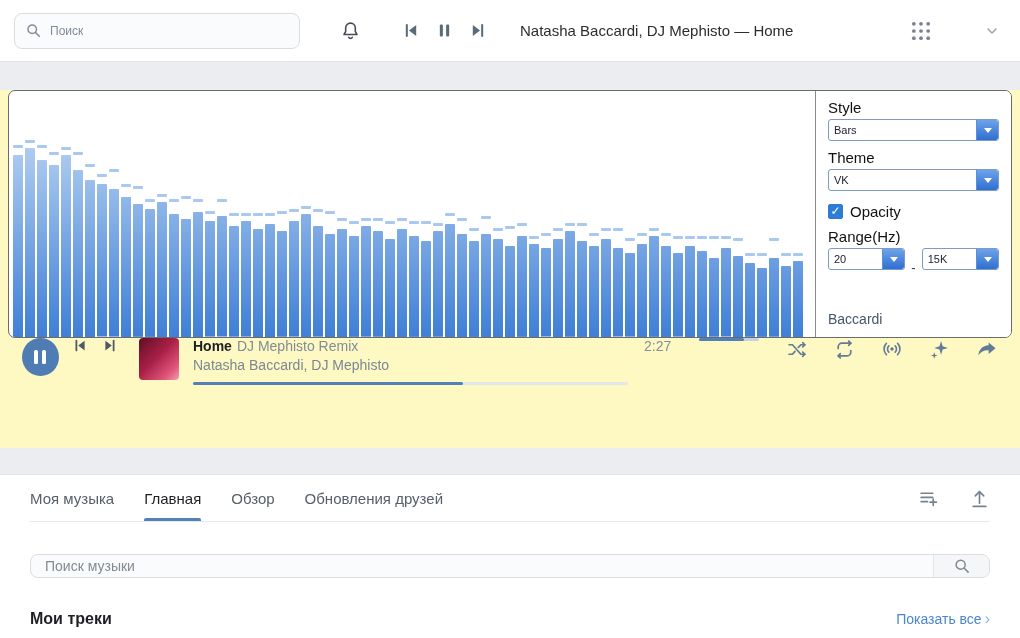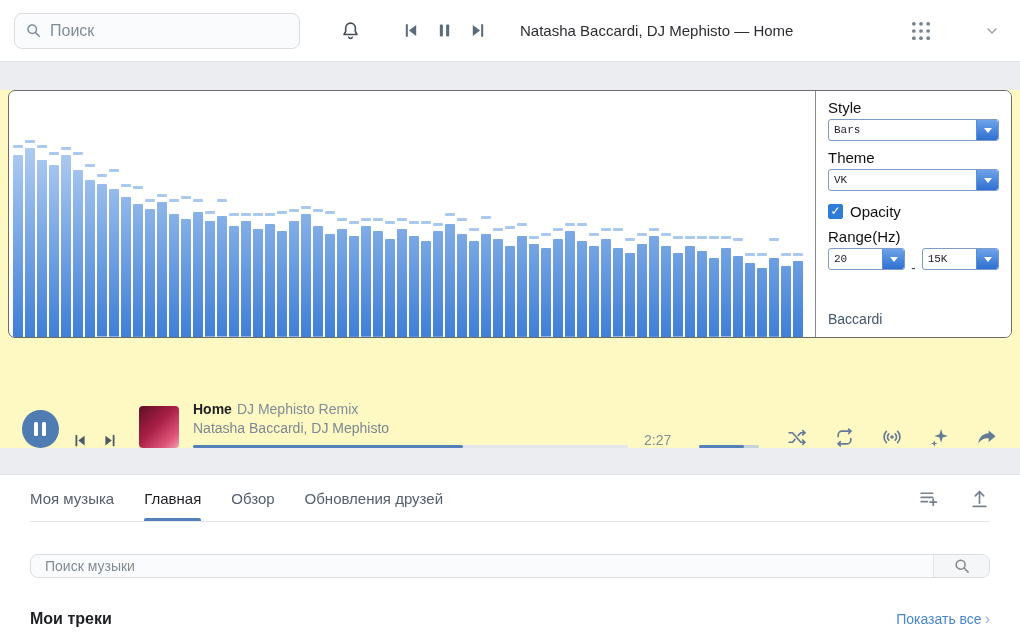--- a/index.html
+++ b/index.html
@@ -4,21 +4,21 @@
 <style>
   * { margin:0; padding:0; box-sizing:border-box; }
   html,body { width:1020px; height:638px; overflow:hidden; background:#ebedf0;
     font-family:"Liberation Sans", sans-serif; }
 
   
   .topbar { height:62px; background:#fff; border-bottom:1px solid #e3e6ea;
     display:flex; align-items:center; padding:0 14px; }
   .tb-search { width:286px; height:36px; border:1px solid #dadce0; border-radius:8px;
     background:#fafbfc; display:flex; align-items:center; padding:0 10px; color:#818c99; }
-  .tb-search input { border:0; outline:0; background:transparent; font-size:16px;
+  .tb-search input { border:0; outline:0; background:transparent; font-size:12px;
     color:#818c99; width:100%; font-family:inherit; margin-left:8px; }
   .tb-search input::placeholder { color:#818c99; }
   .icon { display:inline-flex; align-items:center; justify-content:center; }
   .bell { margin-left:40px; color:#454c55; cursor:pointer; }
   .media { display:flex; align-items:center; gap:16px; margin-left:42px; color:#5a6b7c; }
   .media .icon { cursor:pointer; }
   .now-playing { margin-left:34px; font-size:15px; color:#2b2d31; white-space:nowrap; }
   .grid-ic { margin-left:auto; color:#76828e; cursor:pointer; }
   .tb-chevron { margin-left:52px; margin-right:6px; color:#9aa4ae; cursor:pointer; }
 
@@ -36,39 +36,39 @@
   .bar-col .bar { position:absolute; bottom:0; left:0; right:0; border-radius:1px 1px 0 0;
     background-image:linear-gradient(to top,#3f7fd6,#cfe2f8);
     background-size:100% 245px; background-position:bottom; }
   .bar-col .peak { position:absolute; left:0; right:0; height:3px; background:#a9c9f1;
     border-radius:1px; }
   .viz-panel { width:196px; border-left:1px solid #8a8a8a; padding:8px 12px 10px 12px;
     display:flex; flex-direction:column; background:#fff; }
   .vp-label { font-size:15px; color:#111; margin-bottom:3px; }
   .vp-select { height:22px; border:1px solid #7a9cc6; border-radius:3px; background:#fff;
     display:flex; align-items:center; overflow:hidden; cursor:pointer; margin-bottom:8px; }
-  .vp-select .sel-text { flex:1; font-family:Liberation Mono, monospace; font-size:11px;
+  .vp-select .sel-text { flex:1; font-family:Liberation Sans, sans-serif; font-size:11px;
     color:#223; padding:0 5px; }
   .sel-btn { width:22px; height:100%; background:linear-gradient(#6ea3ea,#2f6fd0);
     border-left:1px solid #5b8ed6; border-radius:0 2px 2px 0;
     display:flex; align-items:center; justify-content:center; }
   .sel-btn::after { content:""; border-left:4px solid transparent;
     border-right:4px solid transparent; border-top:5px solid #fff; }
   .chk-row { display:flex; align-items:center; gap:7px; margin:4px 0 8px 0; cursor:pointer; }
   .chk { width:15px; height:15px; border:1px solid #2e7cd6; border-radius:2px;
     background:#fff; color:#fff; font-size:12px; line-height:13px; text-align:center; }
   .chk.on { background:#2e7cd6; }
   .chk-label { font-size:15px; color:#111; }
   .range-row { display:flex; align-items:center; gap:6px; }
   .range-row .vp-select { margin-bottom:16px; flex:1; }
   .range-sep { font-size:13px; color:#333; }
   .support { margin-top:auto; font-size:14px; color:#44566b; cursor:pointer; }
 
   
-  .player-bar { height:78px; display:flex; align-items:flex-end; padding:0 14px;margin-top:32px; }
+  .player-bar { height:110px; display:flex; align-items:flex-start; padding:0 14px; }
   .play-btn { width:38px; height:38px; border-radius:50%; background:#4f7db3; border:0;
     display:flex; align-items:center; justify-content:center; gap:4px; cursor:pointer; }
   .play-btn i { display:block; width:4px; height:14px; background:#fff; border-radius:1.5px; }
   .pb-prev,.pb-next { color:#4d5a66; margin-left:14px; cursor:pointer; }
   .album-art { width:42px; height:42px; border-radius:4px; margin-left:22px;
     background:linear-gradient(135deg,#5e0f26 0%,#a81f46 45%,#e0557a 80%,#f0a0b5 100%); }
   .track-info { margin-left:14px; width:452px; position:relative; }
   .ti-line1 { font-size:14px; color:#818c99; white-space:nowrap; }
   .ti-line1 .t-main { color:#1d1f23; font-weight:700; margin-right:5px; }
   .ti-line2 { font-size:14px; color:#7b8894; margin-top:3px; white-space:nowrap; }

